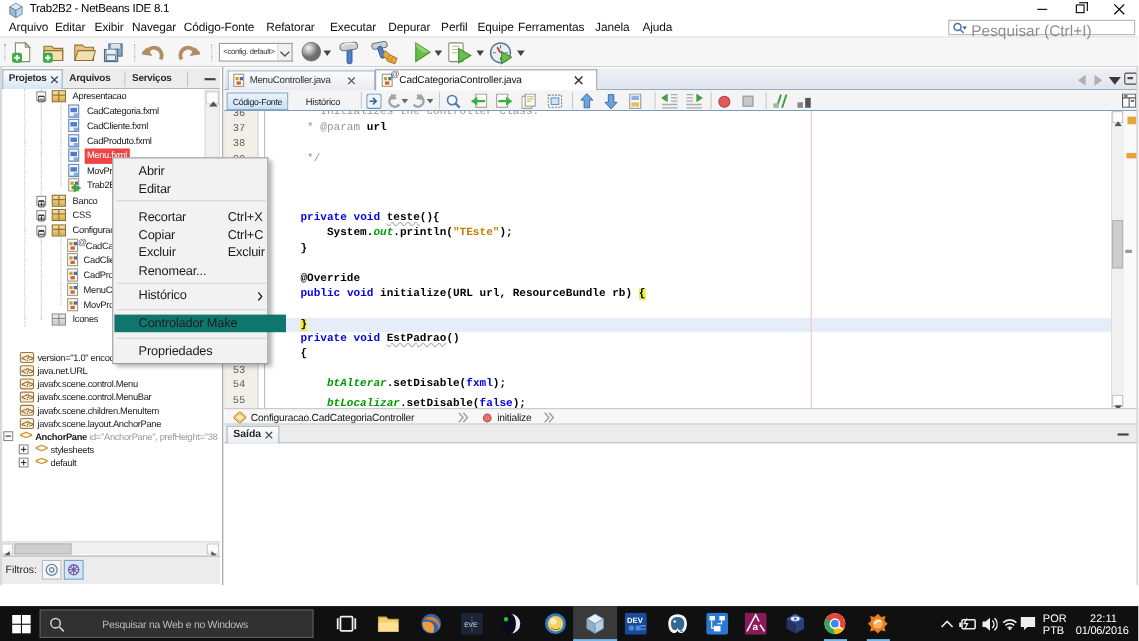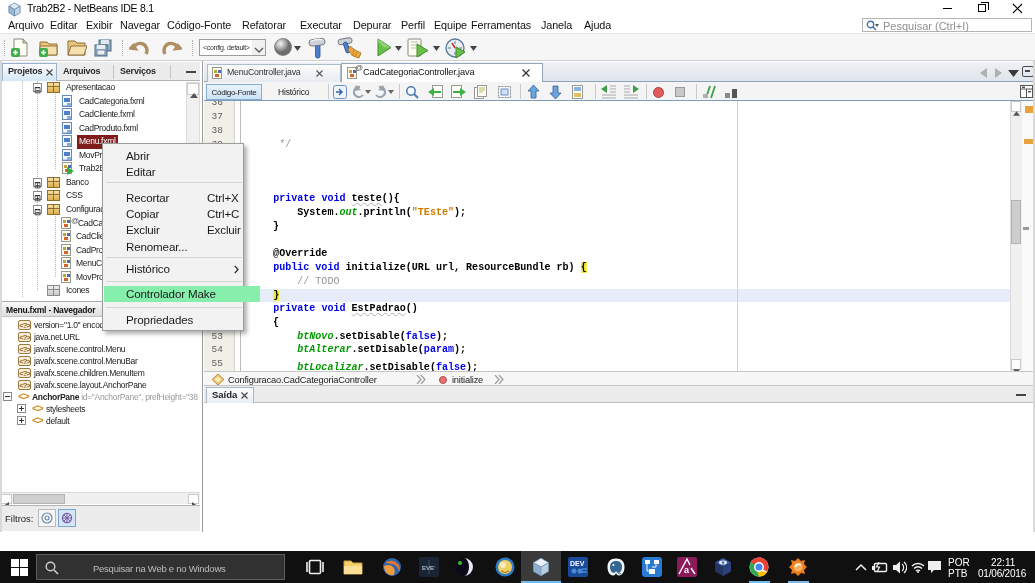--- a/index.html
+++ b/index.html
@@ -7,32 +7,32 @@
 #app{position:relative;width:1035px;height:583px;background:#fff}
 .abs{position:absolute}
 
 #titlebar{left:0;top:0;width:1035px;height:17px;background:#fff}
 #title-text{left:27px;top:2px;font-size:10.5px;letter-spacing:-0.25px;color:#000}
 #menubar{left:0;top:17px;width:1035px;height:16px;background:#fff;font-size:10.8px;letter-spacing:-0.1px;color:#111}
 .mi{position:absolute;top:2px}
 #toolbar{left:0;top:33px;width:1035px;height:28px;background:#f6f6f6;border-top:1px solid #e3e3e3;border-bottom:1px solid #cfcfcf}
 .grip{position:absolute;top:6px;width:3px;height:16px;border-left:1px dotted #b0b0b0}
 .tbtn{position:absolute;top:3px}
-#searchtop{left:862px;top:18px;width:170px;height:14px;background:#fff;border:1px solid #b4b4b4;font-size:11px;color:#8f8f8f}
+#searchtop{left:862px;top:18px;width:170px;height:14px;background:#fff;border:1px solid #b4b4b4;font-size:14px;color:#8f8f8f}
 
 #leftpanel{left:0;top:61px;width:203px;height:471px;background:#fff;border-right:1px solid #9b9b9b}
 #ltabs{left:0;top:1px;width:200px;height:19px;background:#ececec;border-bottom:1px solid #b3b3b3;font-size:9px;letter-spacing:-0.2px;font-weight:bold;color:#2a2a2a}
 #tree{left:0;top:20px;width:186px;height:217px;background:#fff;overflow:hidden}
 .trow{position:absolute;height:13px;font-size:8.5px;letter-spacing:-0.3px;color:#1a1a1a;white-space:nowrap}
 #navhead{left:0;top:240px;width:200px;height:16px;background:linear-gradient(#fafafa,#dedede);border-top:1px solid #a9a9a9;border-bottom:1px solid #c0c0c0;font-size:8.5px;letter-spacing:-0.2px;font-weight:bold;color:#111}
 #navbody{left:0;top:257px;width:200px;height:174px;background:#fff;overflow:hidden}
 .nrow{position:absolute;height:12px;font-size:8.5px;letter-spacing:-0.3px;color:#222;white-space:nowrap;line-height:12px}
 .trow{line-height:13.5px}
 .tl{position:absolute;top:0}
-.sel{background:#7f1d1d;color:#fff;padding:0 2px;margin-left:-2px}
+.sel{background:#ef4444;color:#fff;padding:0 2px;margin-left:-2px}
 .th{position:absolute;top:2px;width:9px;height:9px;border:1px solid #8a8a8a;background:#fff}
 .th::before{content:"";position:absolute;left:1px;top:3px;width:5px;height:1px;background:#333}
 .thp::after{content:"";position:absolute;left:3px;top:1px;width:1px;height:5px;background:#333}
 .pkico,.pgico{position:absolute;top:1px;width:13px;height:11px;border:1px solid #8f6d2f;background-image:linear-gradient(#8f6d2f,#8f6d2f),linear-gradient(#8f6d2f,#8f6d2f),linear-gradient(180deg,#f6e0a4,#ddae4e);background-size:1px 100%,100% 1px,100% 100%;background-position:5px 0,0 3px,0 0;background-repeat:no-repeat}
 .pgico{border-color:#8a8a8a;background-image:linear-gradient(#8a8a8a,#8a8a8a),linear-gradient(#8a8a8a,#8a8a8a),linear-gradient(180deg,#f0f0f0,#c9c9c9)}
 .fxico{position:absolute;top:0;width:10px;height:12px;border:1px solid #6a88b8;background-image:linear-gradient(#4d80c8,#4d80c8),linear-gradient(#88aede,#88aede),linear-gradient(#b8d0ec,#b8d0ec);background-size:6px 4px,4px 3px,8px 2px;background-position:1px 2px,4px 7px,0px 9.5px;background-repeat:no-repeat;background-color:#f4f8fd}
 .jcico,.jmico{position:absolute;top:0;width:10px;height:12px;border:1px solid #9a9a8a;background-color:#fdfdf6;background-image:linear-gradient(#d4642a,#d4642a),linear-gradient(#4a6ab0,#4a6ab0),linear-gradient(#c8a030,#c8a030);background-size:4px 3px,3px 3px,3px 3px;background-position:2px 6px,5px 2px,1px 2px;background-repeat:no-repeat}
 .jmico::after{content:"";position:absolute;right:-3px;bottom:-2px;border-left:7px solid #2fae3f;border-top:4px solid transparent;border-bottom:4px solid transparent}
 .xpico{position:absolute;top:0.5px;width:13px;height:10px;border:1px solid #9a7a40;border-radius:2px;background:#f6ecd8;color:#8a6020;font-size:7.5px;text-align:center;line-height:9px;letter-spacing:-1px;font-weight:bold}
 .agico{position:absolute;top:-1.5px;color:#cf922a;font-size:11px;font-weight:bold;letter-spacing:-1.2px}
@@ -288,23 +288,20 @@
 <div class="trow" style="left:0;top:203.2px">
           <span class="pgico" style="left:47px"></span>
           <span class="tl" style="left:66px">Icones</span>
         </div>
 </div>
 <div class="abs" style="left:186px;top:21px;width:14px;height:216px;background:#f0f0f0;border:1px solid #dcdcdc">
 <div style="position:absolute;left:0px;top:0px;width:12px;height:12px;background:#fdfdfd;border:1px solid #c9c9c9"><svg width="8" height="5" style="margin:3px 0 0 2px" viewBox="0 0 8 5">
             <polygon points="4,0 8,5 0,5" fill="#555"></polygon>
           </svg></div>
 </div>
-<div class="abs" id="navhead">
-        <span style="position:absolute;left:6px;top:3px">Menu.fxml - Navegador</span>
-      </div>
 <div class="abs" id="navbody">
 <div class="nrow" style="left:0;top:1px">
           <span class="xpico" style="left:18px">&lt;?&gt;</span>
           <span class="tl" style="left:34px">version="1.0" encoding="UTF-8"?</span>
         </div>
 <div class="nrow" style="left:0;top:13px">
           <span class="xpico" style="left:18px">&lt;?&gt;</span>
           <span class="tl" style="left:34px">java.net.URL</span>
         </div>
 <div class="nrow" style="left:0;top:25px">
@@ -500,32 +497,32 @@
 <div class="lnum" style="top:161.0px">48</div>
 <div class="lnum" style="top:174.8px">49</div>
 <div class="lnum" style="top:188.5px">50</div>
 <div class="lnum" style="top:202.2px">51</div>
 <div class="lnum" style="top:215.9px">52</div>
 <div class="lnum" style="top:229.6px">53</div>
 <div class="lnum" style="top:243.4px">54</div>
 <div class="lnum" style="top:257.1px">55</div>
 </div>
 <div id="code" class="abs" style="left:45px;top:0;width:760px;height:270px">
+<div class="cline" style="top:-4.6px"><span class="cm">     * Initializes the controller class.</span></div>
+<div class="cline" style="top:9.1px"><span class="cm">     * @param </span>url</div>
 <div class="cline" style="top:36.6px"><span class="cm">     */</span></div>
 <div class="cline" style="top:91.4px">    <span class="kw">private</span> <span class="kw">void</span> <span class="wv">teste</span>(){</div>
 <div class="cline" style="top:105.2px">        System.<span class="fd">out</span>.println(<span class="st">"TEste"</span>);</div>
 <div class="cline" style="top:118.9px">    }</div>
 <div class="cline" style="top:146.3px">    @Override</div>
 <div class="cline" style="top:160px">    <span class="kw">public</span> <span class="kw">void</span> initialize(URL url, ResourceBundle rb) <span class="yb">{</span></div>
-<div class="cline" style="top:173.8px"><span class="cm">        // TODO</span></div>
 <div class="cline" style="top:187.5px">    <span class="yb">}</span></div>
 <div class="cline" style="top:201.2px">    <span class="kw">private</span> <span class="kw">void</span> <span class="wv">EstPadrao</span>()</div>
 <div class="cline" style="top:214.9px">    {</div>
-<div class="cline" style="top:228.6px">        <span class="fd">btNovo</span>.setDisable(<span class="kw">false</span>);</div>
-<div class="cline" style="top:242.4px">        <span class="fd">btAlterar</span>.setDisable(<span class="kw">param</span>);</div>
+<div class="cline" style="top:242.4px">        <span class="fd">btAlterar</span>.setDisable(<span class="kw">fxml</span>);</div>
 <div class="cline" style="top:260px">        <span class="fd">btLocalizar</span>.setDisable(<span class="kw">false</span>);</div>
 </div>
 <div class="abs" style="left:806px;top:0;width:12px;height:270px;background:#f0f0f0;border-left:1px solid #dcdcdc">
 <div style="position:absolute;left:0;top:0;width:10px;height:11px;background:#fdfdfd;border:1px solid #c9c9c9"><svg width="7" height="5" style="margin:3px 0 0 1px" viewBox="0 0 8 5">
               <polygon points="4,0 8,5 0,5" fill="#555"></polygon>
             </svg></div>
 <div style="position:absolute;left:0;top:258px;width:10px;height:11px;background:#fdfdfd;border:1px solid #c9c9c9"><svg width="7" height="5" style="margin:3px 0 0 1px" viewBox="0 0 8 5">
               <polygon points="4,5 8,0 0,0" fill="#555"></polygon>
             </svg></div>
 <div style="position:absolute;left:0;top:99px;width:10px;height:44px;background:#cdcdcd;border:1px solid #b2b2b2"></div>
@@ -711,20 +708,20 @@
         <span>Renomear...</span>
       </div>
 <div class="csep" style="top:113px"></div>
 <div class="cmi" style="top:117px">
         <span>Histórico</span>
         <svg style="position:absolute;left:130px;top:4px" width="5" height="9" viewBox="0 0 5 9">
           <path d="M0.8,0.8 L4,4.5 L0.8,8.2" fill="none" stroke="#222" stroke-width="1.2"></path>
         </svg>
       </div>
 <div class="csep" style="top:137px"></div>
-<div class="cmi" style="top:142px;background:#86efac">
+<div class="cmi" style="top:142px;background:#0f766e">
         <span>Controlador Make</span>
       </div>
 <div class="csep" style="top:163px"></div>
 <div class="cmi" style="top:168px">
         <span>Propriedades</span>
       </div>
 </div>
 </div>
 </body></html>

